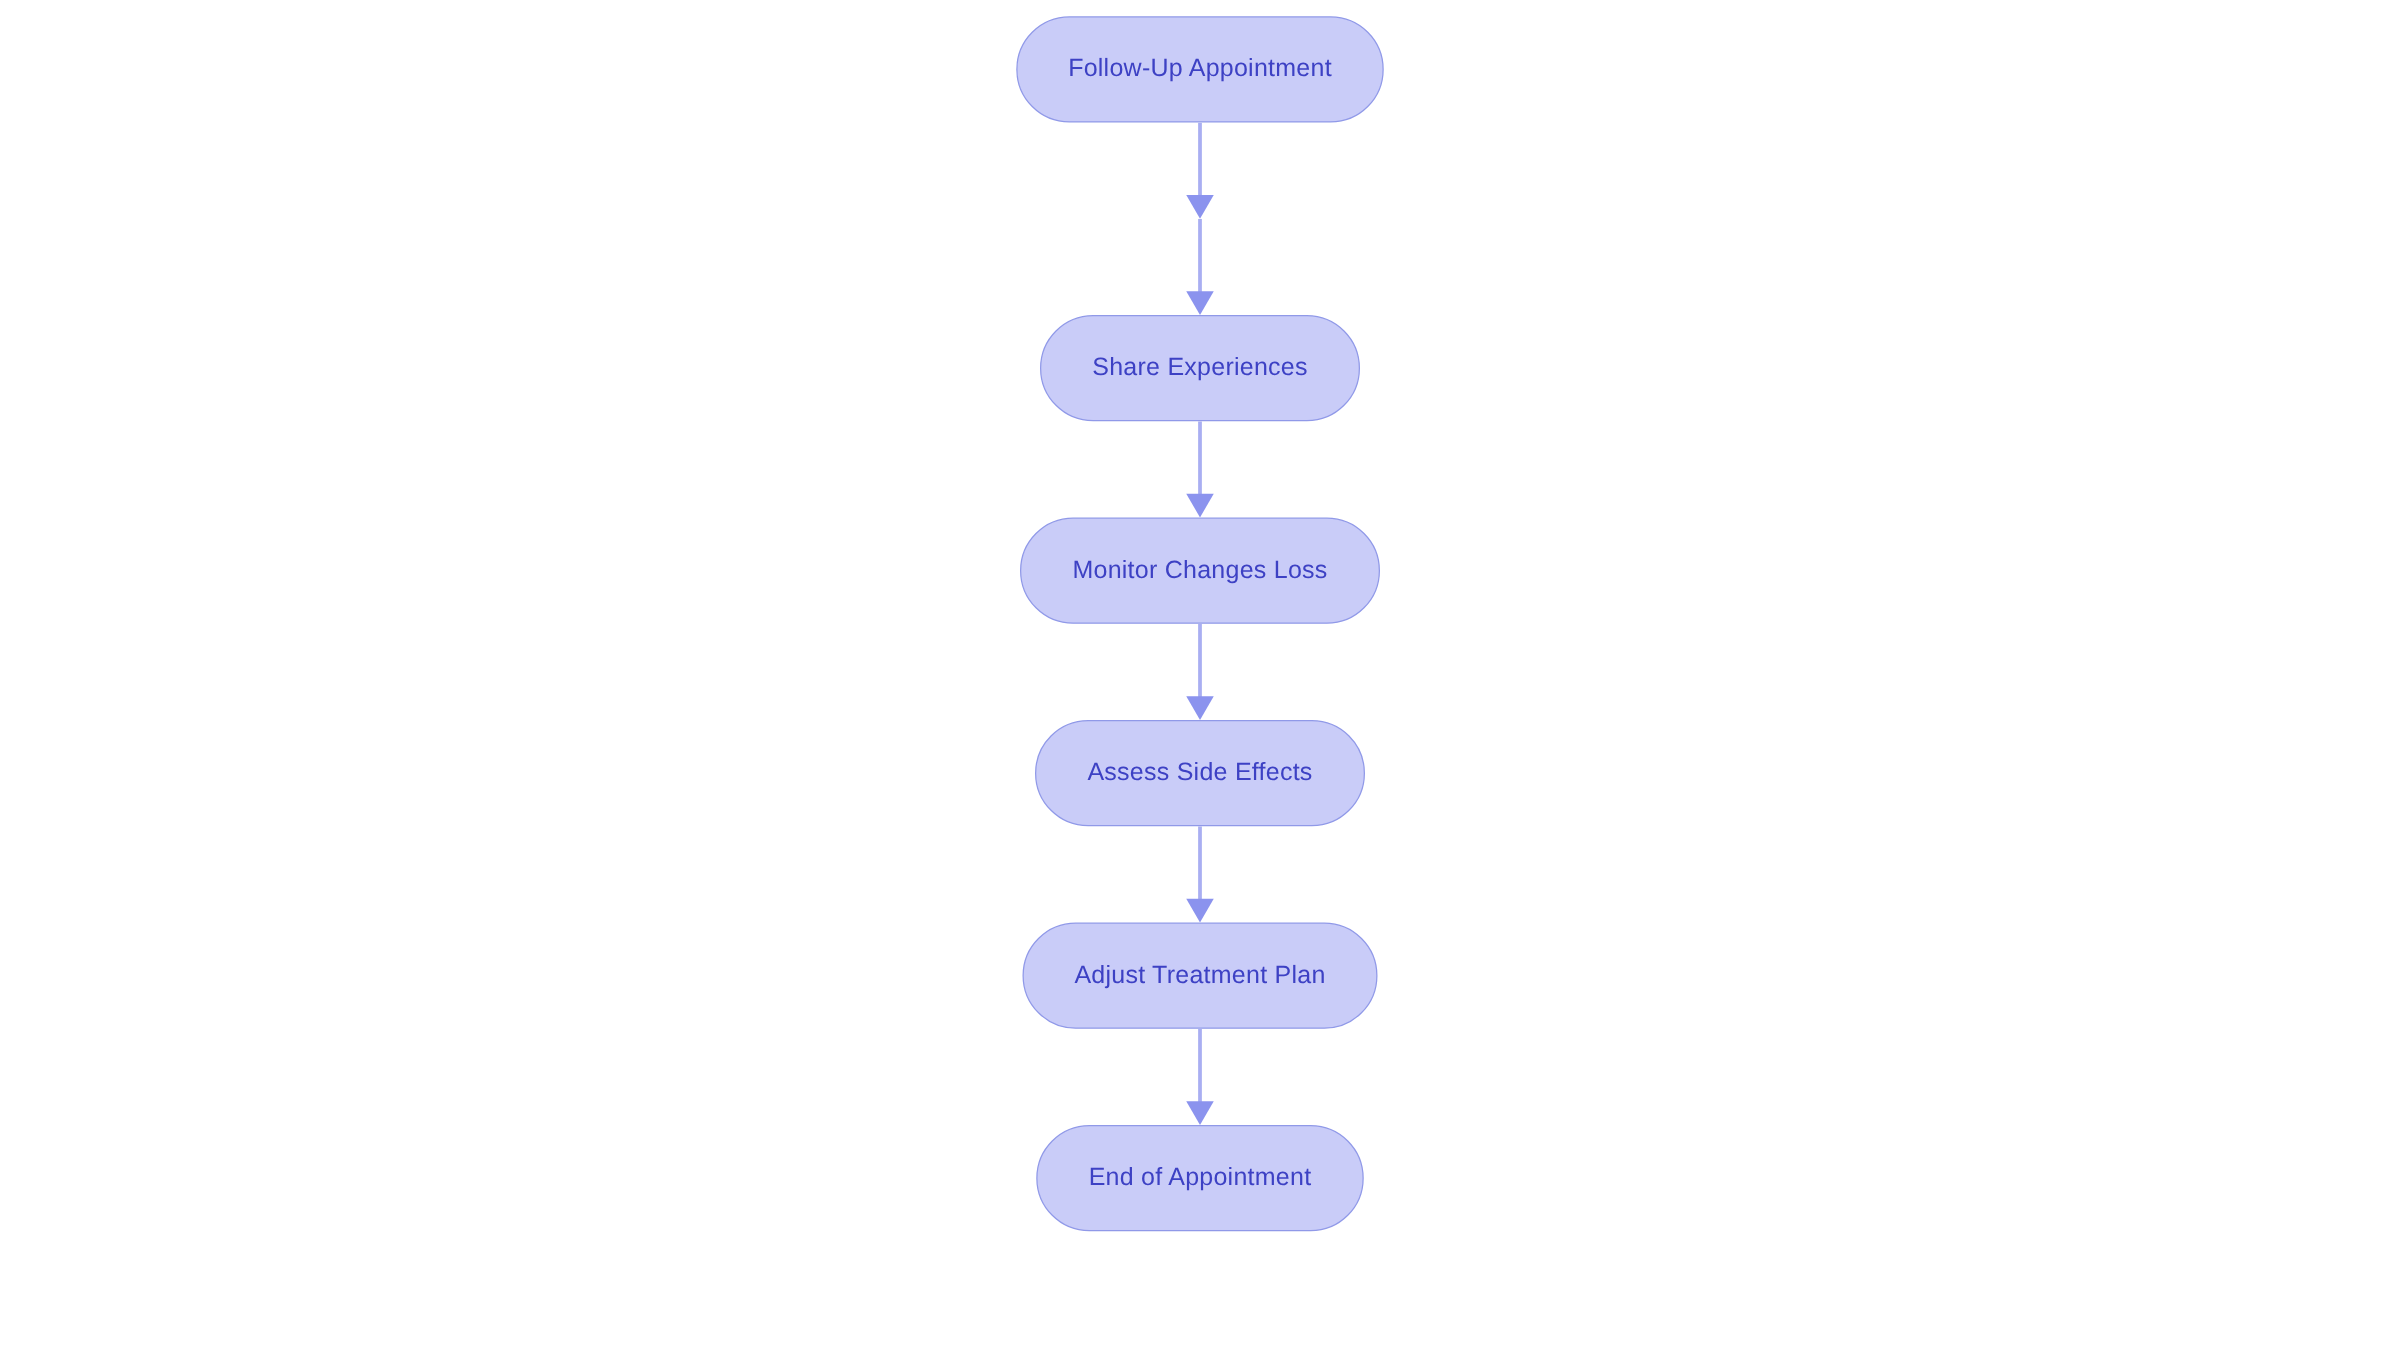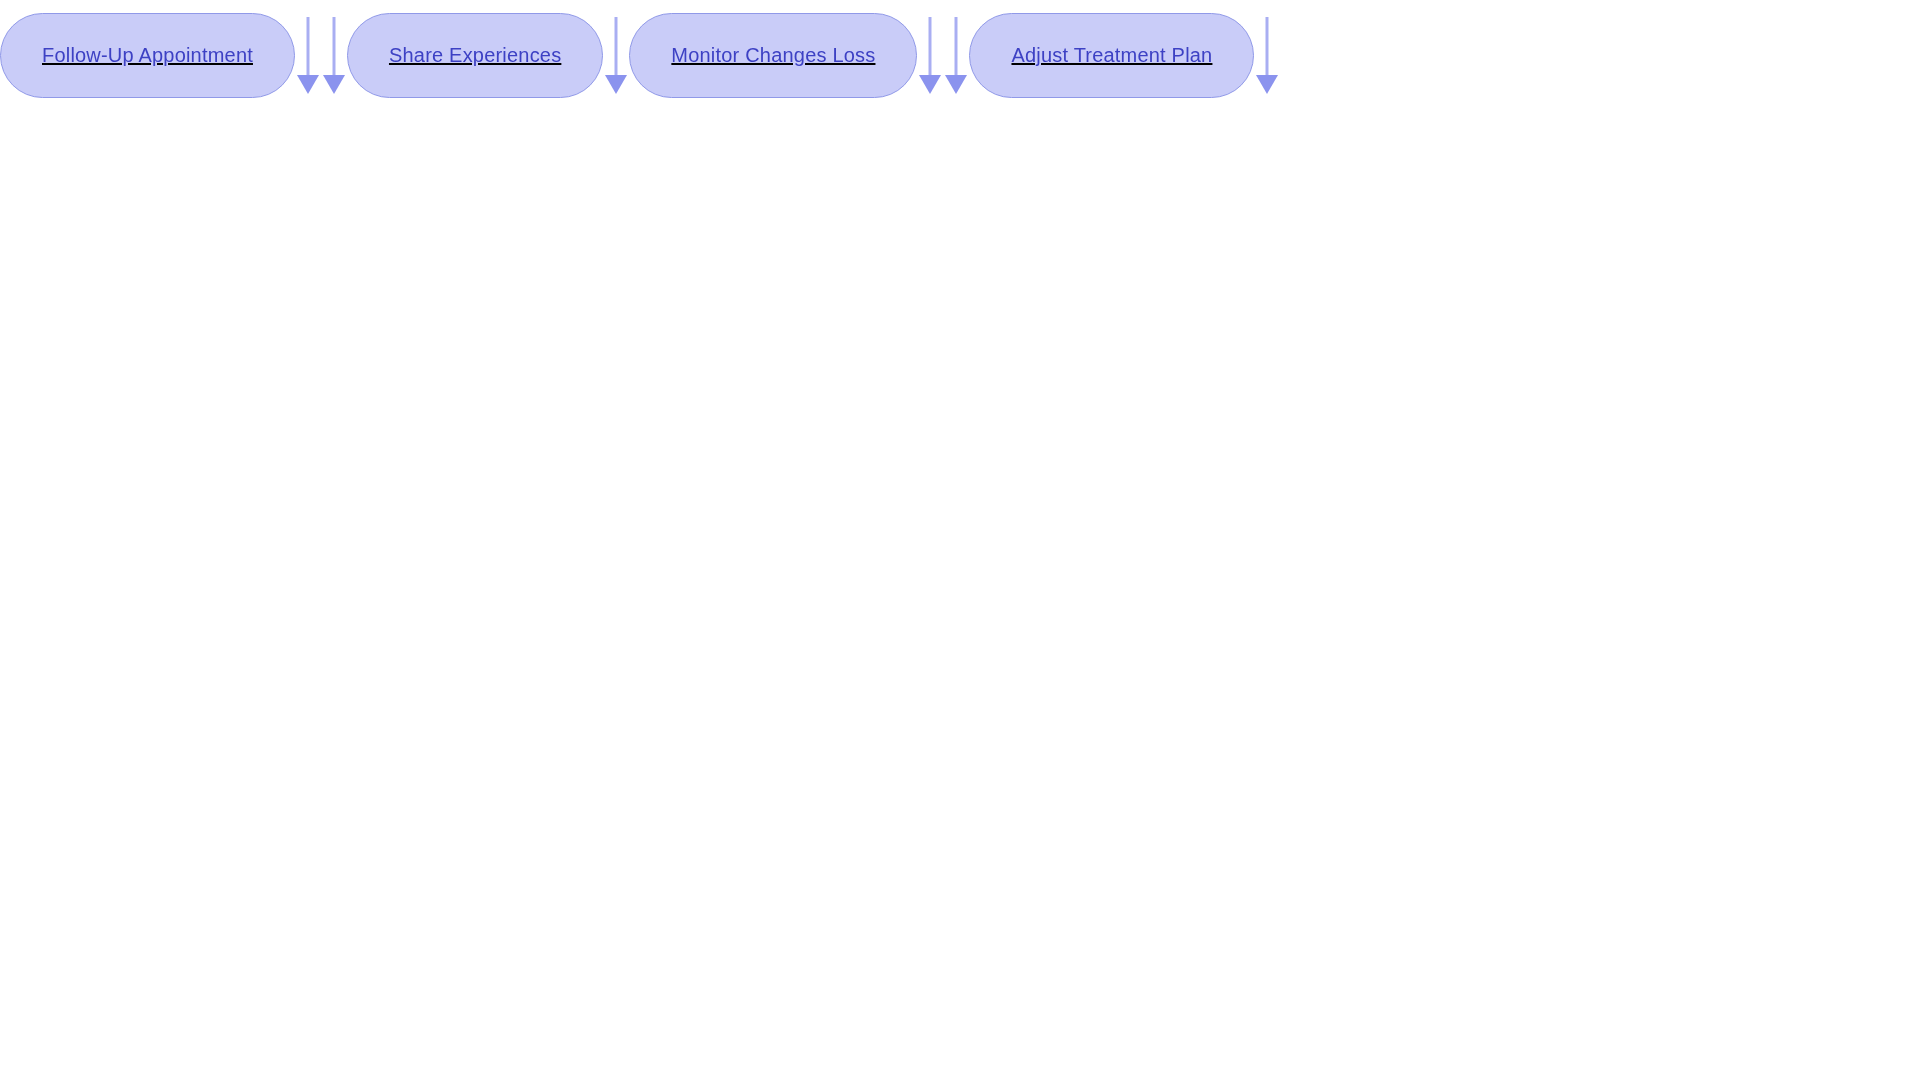--- a/index.html
+++ b/index.html
@@ -23,22 +23,22 @@
     height: 1083px;
     background: var(--background);
     overflow: hidden;
   }
   .flow {
     position: absolute;
     left: 0;
     top: 13px;
     width: 100%;
     display: flex;
+    flex-direction: column;
     align-items: center;
-    text-decoration: underline;
   }
   .node {
     height: 85px;
     min-width: 180px;
     padding: 0 41px;
     border-radius: 42.5px;
     background: var(--node-fill);
     border: 1.5px solid var(--node-border);
     color: var(--node-text);
     display: flex;
@@ -109,34 +109,40 @@
       <span class="node-label">Monitor Changes Loss</span>
     </div>
 
     <div class="arrow">
       <svg width="26" height="77" viewBox="0 0 26 77">
         <line class="arrow-line" x1="13" y1="0" x2="13" y2="59"></line>
         <polygon class="arrow-head" points="2,58 24,58 13,77"></polygon>
       </svg>
     </div>
 
+    <div class="node">
+      <span class="node-label">Assess Side Effects</span>
+    </div>
 
     <div class="arrow">
       <svg width="26" height="77" viewBox="0 0 26 77">
         <line class="arrow-line" x1="13" y1="0" x2="13" y2="59"></line>
         <polygon class="arrow-head" points="2,58 24,58 13,77"></polygon>
       </svg>
     </div>
 
     <div class="node">
       <span class="node-label">Adjust Treatment Plan</span>
     </div>
 
     <div class="arrow">
       <svg width="26" height="77" viewBox="0 0 26 77">
         <line class="arrow-line" x1="13" y1="0" x2="13" y2="59"></line>
         <polygon class="arrow-head" points="2,58 24,58 13,77"></polygon>
       </svg>
     </div>
 
+    <div class="node">
+      <span class="node-label">End of Appointment</span>
+    </div>
 
   </div>
 </div>
 
 </body></html>

